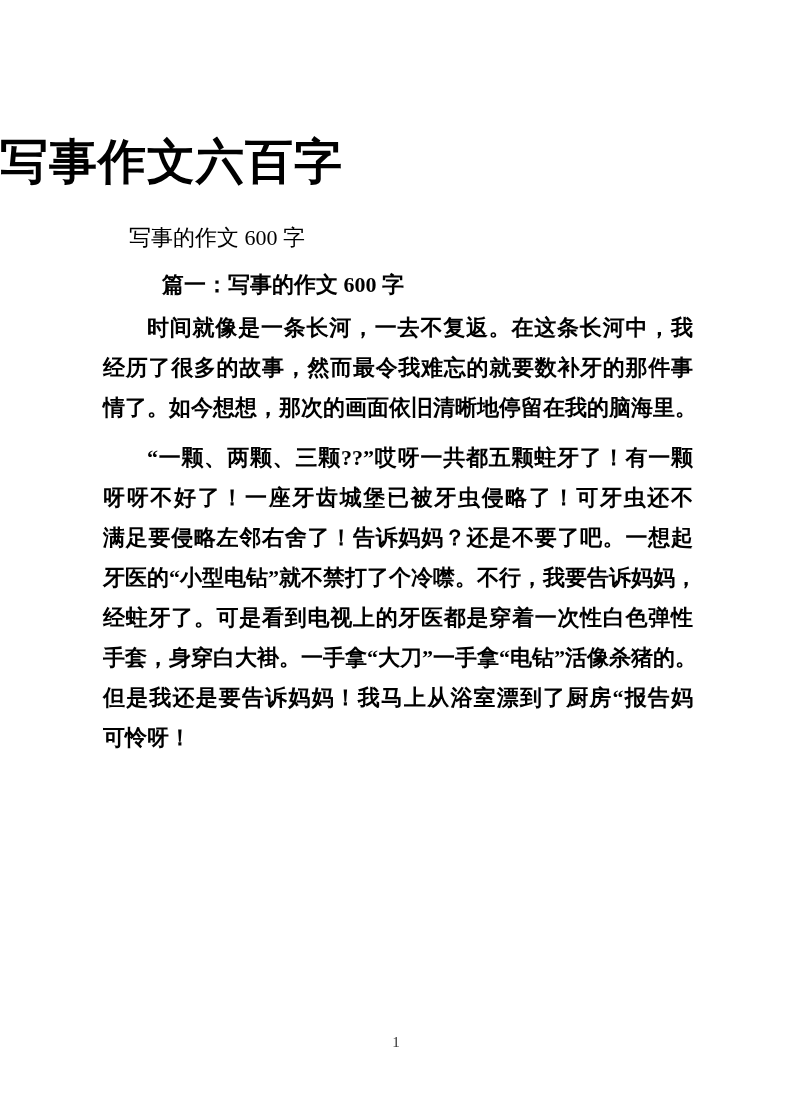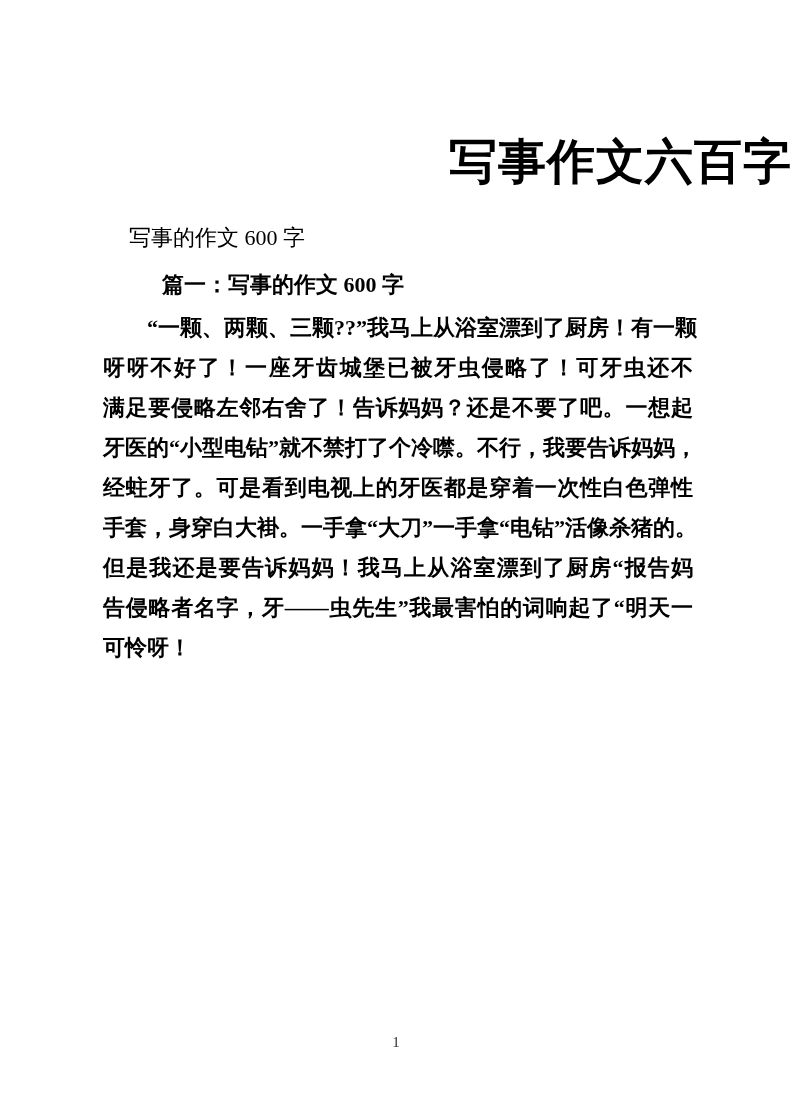--- a/index.html
+++ b/index.html
@@ -11,21 +11,21 @@
     background: #ffffff;
     color: #000000;
     font-family: "Liberation Serif", serif;
     overflow: hidden;
   }
   .doc-title {
     position: absolute;
     top: 130px;
     left: 0;
     width: 792px;
-    text-align: right;
+    text-align: left;
     font-size: 48px;
     font-weight: bold;
     letter-spacing: 1px;
     line-height: 64px;
     white-space: nowrap;
   }
   .heading-1 {
     position: absolute;
     top: 223px;
     left: 129px;
@@ -80,27 +80,31 @@
 <div class="page" style="background: rgb(255, 255, 255); color: rgb(0, 0, 0);">
 
   <div class="doc-title">写事作文六百字</div>
 
   <div class="heading-1">写事的作文 600 字</div>
 
   <div class="heading-2">篇一：写事的作文 600 字</div>
 
   <div class="body-text">
       <div class="paragraph">
-        <div class="text-line indent">“一颗、两颗、三颗??”我马上从浴室漂到了厨房！有一颗</div>
+        <div class="text-line indent">时间就像是一条长河，一去不复返。在这条长河中，我</div>
+        <div class="text-line">经历了很多的故事，然而最令我难忘的就要数补牙的那件事</div>
+        <div class="text-line">情了。如今想想，那次的画面依旧清晰地停留在我的脑海里。</div>
+      </div>
+      <div class="paragraph">
+        <div class="text-line indent">“一颗、两颗、三颗??”哎呀一共都五颗蛀牙了！有一颗</div>
         <div class="text-line">呀呀不好了！一座牙齿城堡已被牙虫侵略了！可牙虫还不</div>
         <div class="text-line">满足要侵略左邻右舍了！告诉妈妈？还是不要了吧。一想起</div>
         <div class="text-line">牙医的“小型电钻”就不禁打了个冷噤。不行，我要告诉妈妈，</div>
         <div class="text-line">经蛀牙了。可是看到电视上的牙医都是穿着一次性白色弹性</div>
         <div class="text-line">手套，身穿白大褂。一手拿“大刀”一手拿“电钻”活像杀猪的。</div>
         <div class="text-line">但是我还是要告诉妈妈！我马上从浴室漂到了厨房“报告妈</div>
-        <div class="text-line">告侵略者名字，牙——虫先生”我最害怕的词响起了“明天一</div>
         <div class="text-line short">可怜呀！</div>
       </div>
     </div>
 
   <div class="page-number" style="color: rgb(51, 51, 51);">1</div>
 
 </div>
 
 </body></html>

